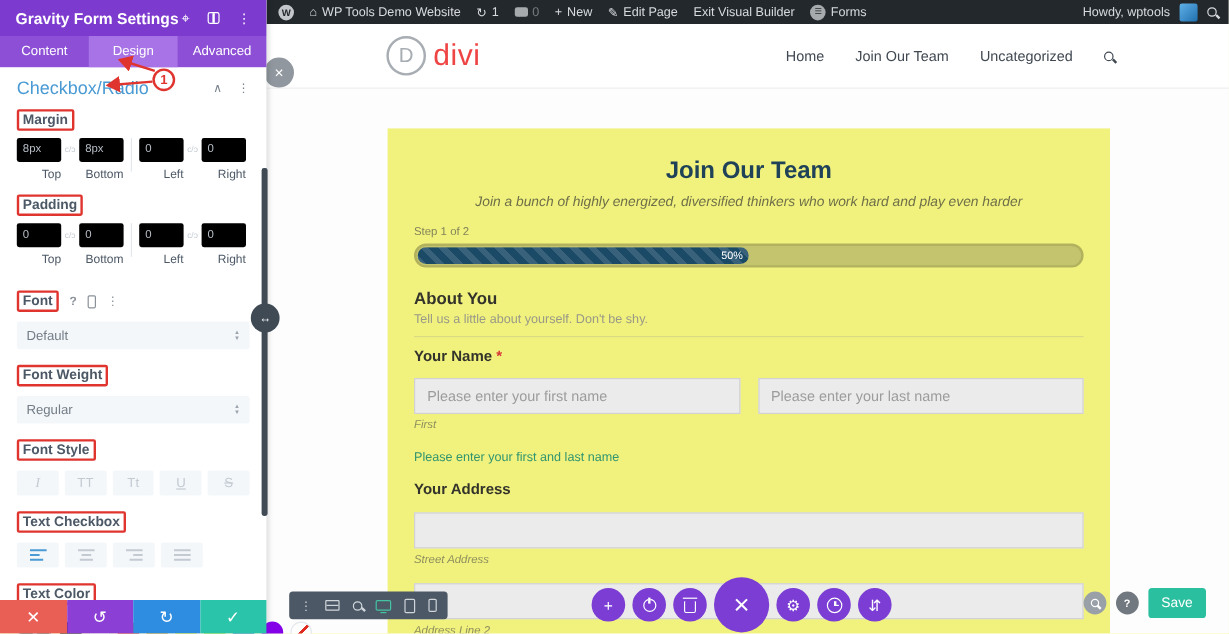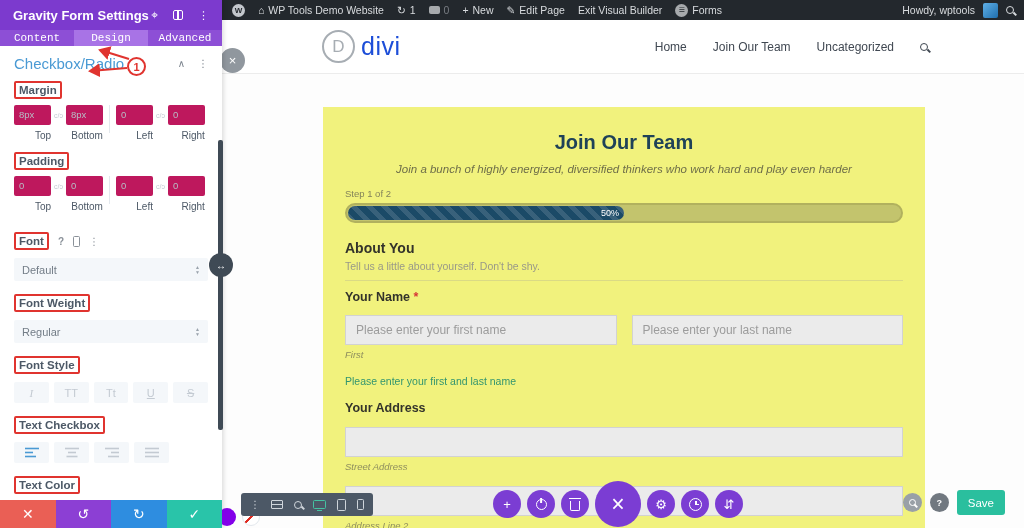--- a/index.html
+++ b/index.html
@@ -24,35 +24,35 @@
   
   .panel { position:absolute; left:0; top:0; width:222px; height:528px; background:#fff; z-index:5;
     box-shadow:2px 0 4px rgba(0,0,0,.12); }
   .panel-header { height:30px; background:#7c3ace; color:#fff; display:flex; align-items:center; padding:0 13px;
     font-size:13px; font-weight:bold; }
   .ph-icons { margin-left:auto; display:flex; align-items:center; gap:15px; font-weight:normal; }
   .expand-glyph { font-size:12px; }
   .cols-icon { width:10px; height:10px; border:1.5px solid #fff; border-radius:2px; position:relative; display:inline-block; }
   .cols-icon::after { content:''; position:absolute; left:3px; top:0; bottom:0; width:1.5px; background:#fff; }
   .kebab { font-size:11px; letter-spacing:0; }
-  .panel-tabs { height:16px; display:flex; background:#8d4fd6;font-family:Liberation Mono, monospace; }
+  .panel-tabs { height:26px; display:flex; background:#8d4fd6; }
   .tab { flex:1; display:flex; align-items:center; justify-content:center; color:#fff; font-size:11px; cursor:pointer; }
   .tab.active { background:#a873e6;text-align:center; }
   .panel-body { padding:9px 14px 0; position:relative; }
 
   .sec-head { display:flex; align-items:center; margin-bottom:8px; }
   .sec-title { color:#4a9ad4; font-size:15px; }
   .sec-icons { margin-left:auto; display:flex; gap:13px; color:#7a828c; font-size:10px; align-items:center; }
 
   .red-box { display:inline-block; border:2px solid #e0342f; border-radius:2px; padding:0 3px;
     font-size:11.5px; font-weight:bold; color:#4c5866; line-height:14px; }
 
   .sp-row { display:flex; align-items:flex-start; margin:6px 0 10px; }
   .sp-field { width:37px; text-align:center; }
-  .sp-input { height:20px; background:#be185d; border-radius:2px; font-size:9.5px; color:#b7bec6;
+  .sp-input { height:20px; background:#000000; border-radius:2px; font-size:9.5px; color:#b7bec6;
     line-height:20px; text-align:left; padding-left:5px; }
   .sp-label { font-size:10px; color:#4c5866; margin-top:5px;text-align:right; }
   .link-icon { font-size:7px; color:#c3cad2; margin:7px 3px 0; }
   .sp-divider { width:1px; height:28px; background:#e3e8ed; margin:0 6px; }
 
   .row-head { display:flex; align-items:center; gap:9px; margin-top:20px; }
   .mini-q { color:#8a9199; font-size:10px; font-weight:bold; }
   .phone-ic { width:7px; height:11px; border:1.2px solid #8a9199; border-radius:1.5px; display:inline-block; }
   .gray-kebab { color:#8a9199; font-size:10px; }
   .select { margin:8px 0 12px; height:23px; background:#f4f7fa; border-radius:2px; display:flex;
@@ -95,21 +95,21 @@
   .close-circle { position:absolute; left:220px; top:48px; width:25px; height:25px; border-radius:50%;
     background:#90979e; color:#fff; display:flex; align-items:center; justify-content:center;
     font-size:13px; z-index:4; cursor:pointer; }
 
   
   .site-header { position:absolute; left:222px; right:0; top:20px; height:54px; background:#fff;
     border-bottom:1px solid #ececec; z-index:1; }
   .logo { position:absolute; left:100px; top:10px; display:flex; align-items:center; gap:6px; }
   .logo-circle { width:33px; height:33px; border:2.5px solid #a7adb3; border-radius:50%; color:#a7adb3;
     font-size:17px; display:flex; align-items:center; justify-content:center; }
-  .logo-text { font-size:25px; color:#1d4ed8; letter-spacing:.5px; }
+  .logo-text { font-size:25px; color:#ef4444; letter-spacing:.5px; }
   .site-nav { position:absolute; right:96px; top:0; height:54px; display:flex; align-items:center; gap:26px;
     font-size:12px; color:#404852; }
   .nav-link { cursor:pointer; }
 
   .preview { position:absolute; left:222px; right:0; top:74px; bottom:0; background:#fdfdfd; overflow:hidden; z-index:1; }
   .gform { position:absolute; left:101px; top:33px; width:602px; height:480px; background:#f1f27d; padding:0 22px; }
   .form-title { margin-top:24px; text-align:center; font-size:20px; font-weight:bold; color:#1f4258; }
   .form-sub { margin-top:9px; text-align:center; font-size:11.5px; font-style:italic; color:#6e6e49; }
   .step-label { margin-top:13px; font-size:9.5px; color:#83835a; }
   .progress-track { margin-top:4px; height:20px; border:2px solid #b1b15e; background:#c3c46d; border-radius:10px; padding:1px; }

